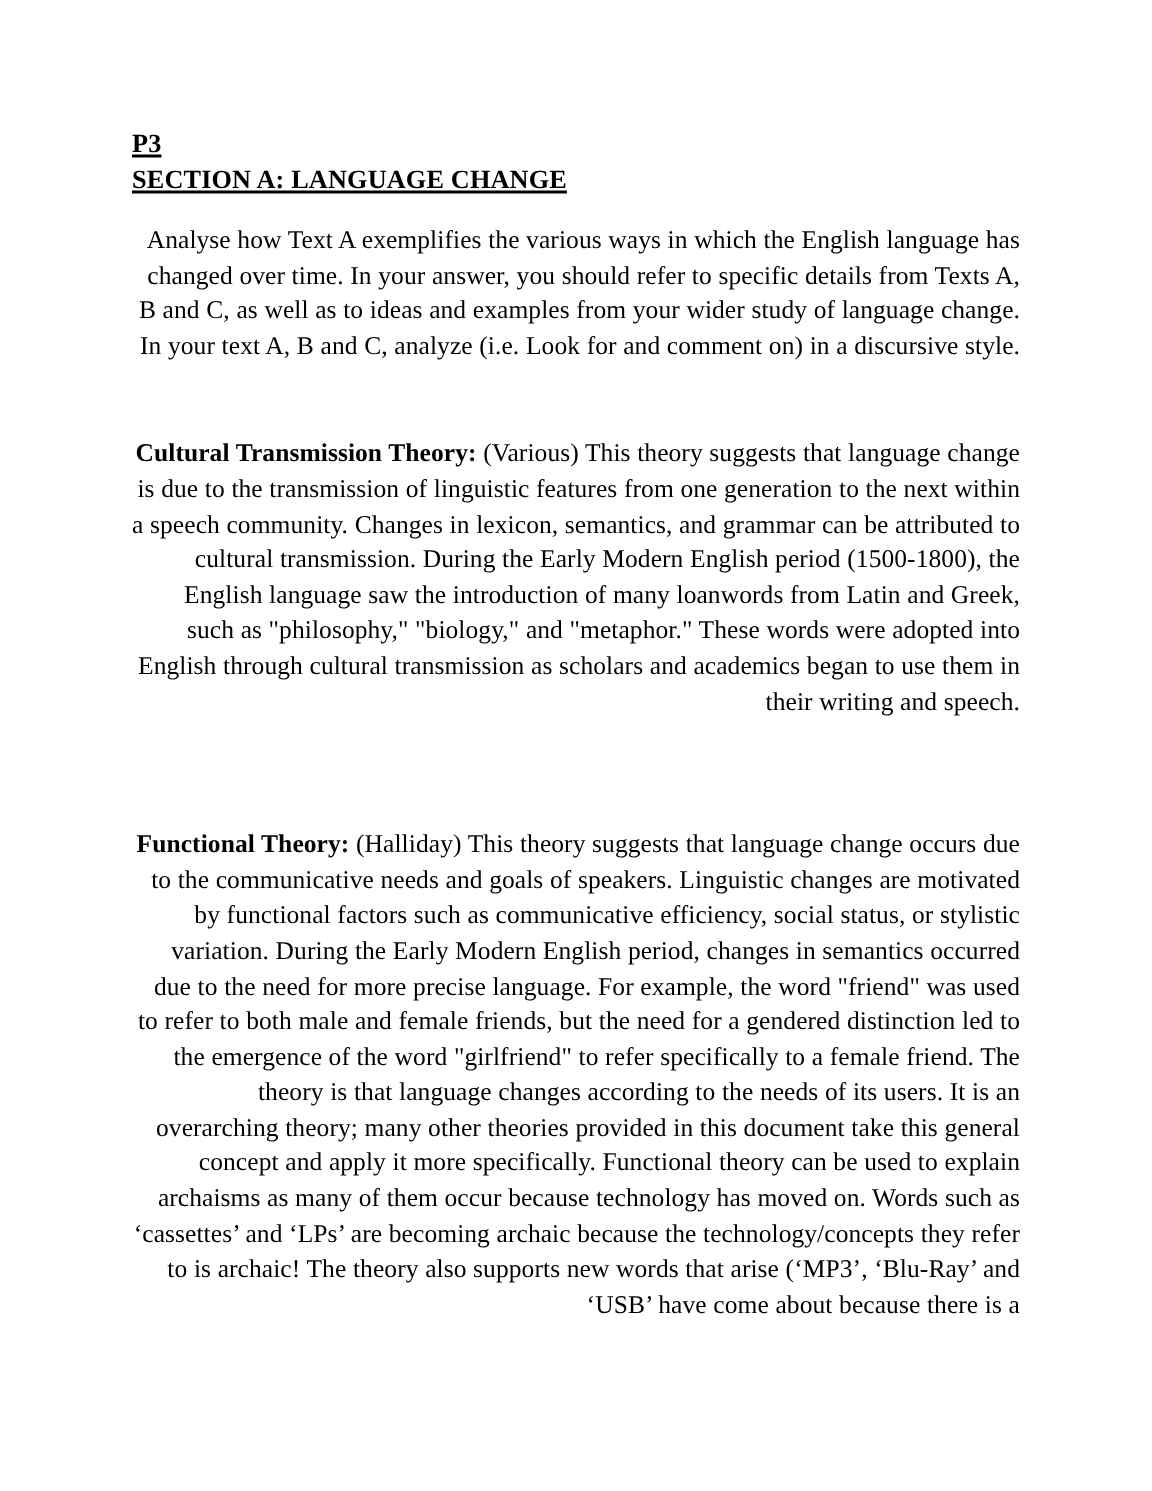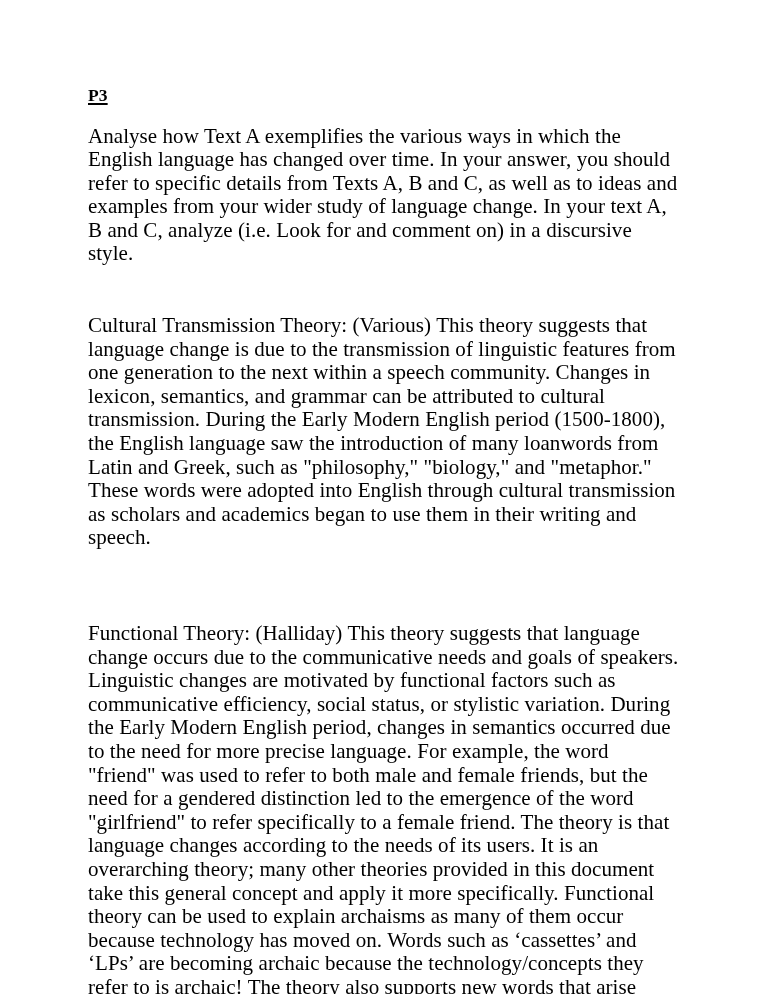--- a/index.html
+++ b/index.html
@@ -39,42 +39,43 @@
     text-underline-offset: 2px;
     text-decoration-thickness: 1.5px;
   }
   .heading-p3 {
     margin-bottom: 0px;
   }
   .heading-section {
     margin-bottom: 0px;
   }
   p.para {
-    font-size: 21px;
+    font-size: 17px;
     line-height: 23.6px;
     margin: 0;
-    text-align: left;
+    text-align: right;
     letter-spacing: 0.05px;
     word-spacing: 0.1px;
   }
   .lead-in {
-    font-weight: normal;
+    font-weight: bold;
   }
   .gap-intro { height: 17px; }
   .gap-block { height: 48px; }
   .gap-small { height: 24px; }
 </style>
 </head>
 <body>
 
 <div class="page">
   <div class="doc-body">
 
     <div class="heading heading-p3"><span class="underlined">P3</span></div>
 
+    <div class="heading heading-section"><span class="underlined">SECTION A: LANGUAGE CHANGE</span></div>
 
     <div class="gap-intro"></div>
 
     <p class="para">Analyse how Text A exemplifies the various ways in which the English language has changed over time. In your answer, you should refer to specific details from Texts A, B and C, as well as to ideas and examples from your wider study of language change. In your text A, B and C, analyze (i.e. Look for and comment on) in a discursive style.</p>
 
     <div class="gap-block"></div>
 
     <p class="para"><span class="lead-in">Cultural Transmission Theory:</span><span> (Various) This theory suggests that language change is due to the transmission of linguistic features from one generation to the next within a speech community. Changes in lexicon, semantics, and grammar can be attributed to cultural transmission. During the Early Modern English period (1500-1800), the English language saw the introduction of many loanwords from Latin and Greek, such as "philosophy," "biology," and "metaphor." These words were adopted into English through cultural transmission as scholars and academics began to use them in their writing and speech.</span></p>
 
     <div class="gap-small"></div>

